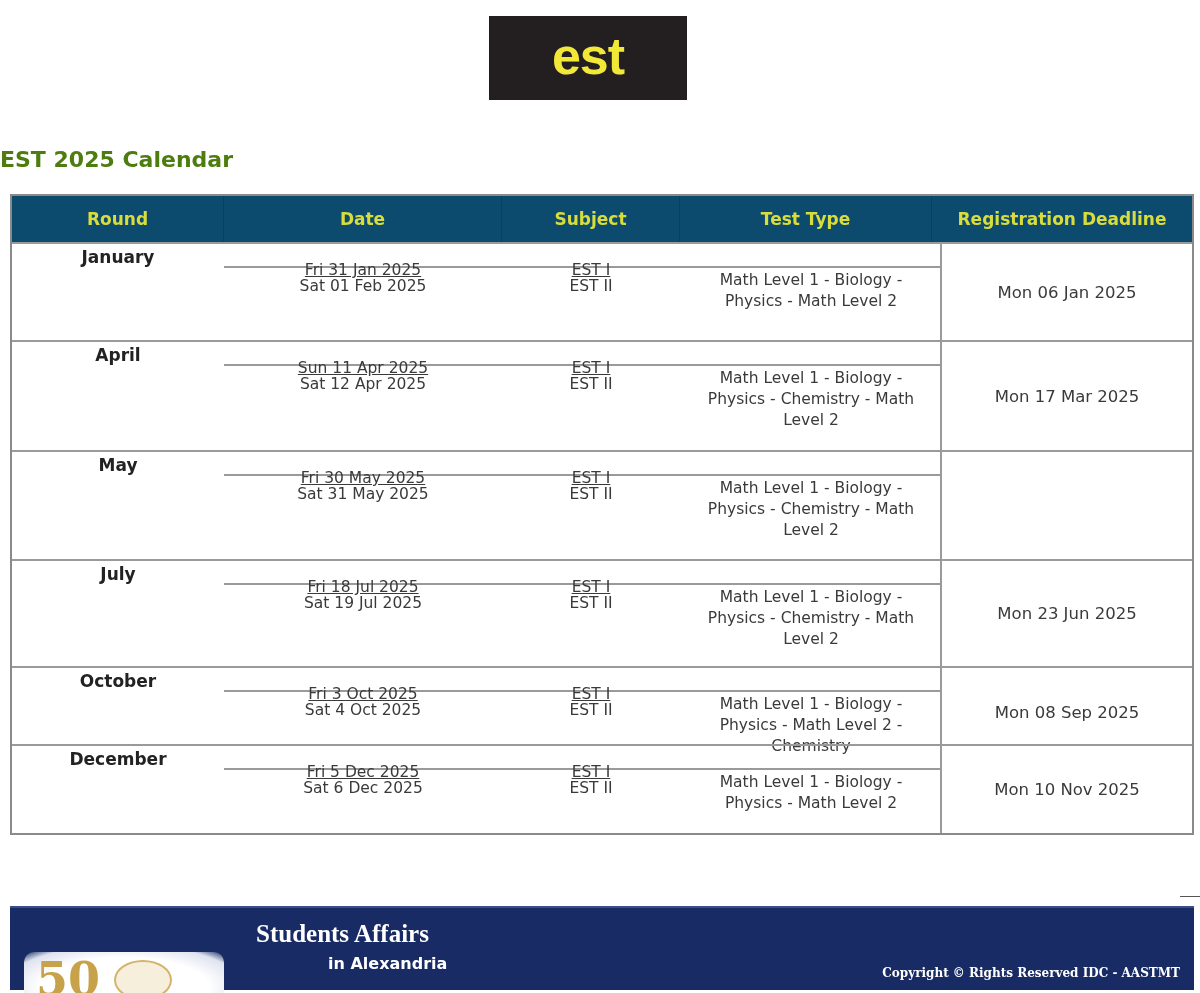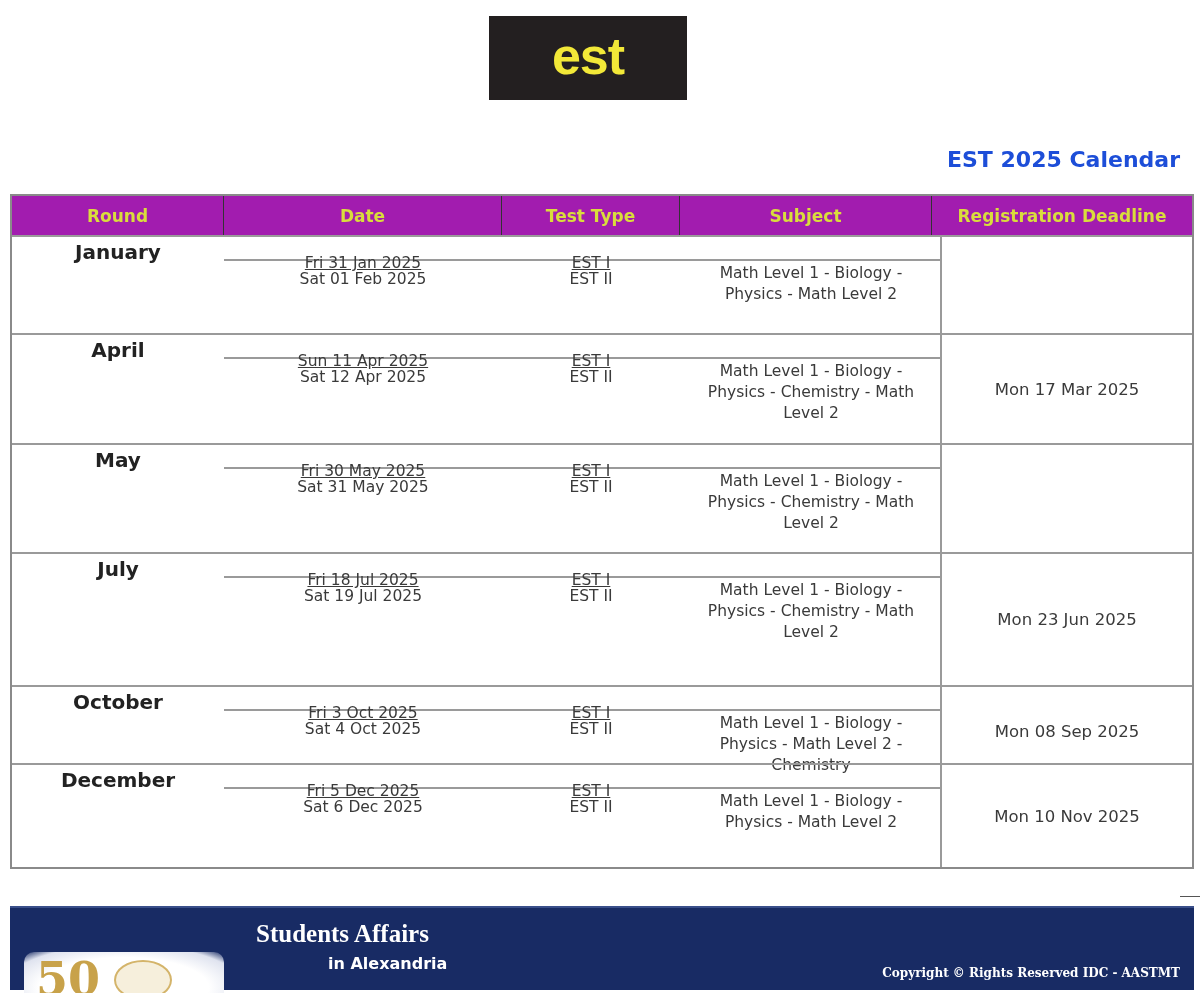--- a/index.html
+++ b/index.html
@@ -9,47 +9,47 @@
     .logo {
       position: absolute; left: 489px; top: 16px; width: 198px; height: 84px;
       background: #231f20; display: flex; align-items: center; justify-content: center;
     }
     .logo span {
       font-family: "Liberation Sans", sans-serif; font-weight: bold; font-size: 52px;
       color: #f2e838; letter-spacing: -1px; line-height: 1; margin-top: -4px;
     }
 
     .title {
-      position: absolute; left: 0; width: 1180px; top: 147px; text-align: right;
-      font-family: "DejaVu Sans", sans-serif; font-weight: bold; font-size: 22px; color: #1d4ed8;
+      position: absolute; left: 0; width: 1180px; top: 147px; text-align: left;
+      font-family: "DejaVu Sans", sans-serif; font-weight: bold; font-size: 22px; color: #4d7c0f;
     }
 
     .cal {
       position: absolute; left: 10px; top: 194px; width: 1184px;
       border: 2px solid #8a8a8a;
     }
     .hdr {
       display: grid; grid-template-columns: 212px 278px 178px 252px 1fr;
-      height: 39px; background: #a21caf;
+      height: 46px; background: #0c4a6e;
     }
     .hdr div {
       color: #d9dd3c; font-weight: bold; font-size: 17px; display: flex;
       align-items: center; justify-content: center; text-align: center; line-height: 20px;
       border-right: 1px solid #333;
     }
     .hdr div:last-child { border-right: none; }
 
     .grp {
       position: relative; display: grid;
       grid-template-columns: 212px 718px 1fr;
       border-top: 2px solid #9a9a9a;
     }
     .grp:first-of-type { border-top: none; }
     .round {
-      font-weight: bold; font-size: 20px; color: #222; text-align: center;
+      font-weight: bold; font-size: 17px; color: #222; text-align: center;
       padding-top: 3px;
     }
     .mid { display: flex; flex-direction: column; border-right: 2px solid #9a9a9a; }
     .r1, .r2 { display: grid; grid-template-columns: 278px 178px 262px; }
     .r1 { height: 24px; border-bottom: 2px solid #9a9a9a; }
     .r1 div, .r2 div { text-align: center; font-size: 15.5px; color: #3a3a3a; }
     .r1 div { padding-top: 17px; text-decoration: underline; }
     .r2 div { padding-top: 8px; line-height: 21px; }
     .r2 .subj { padding: 2px 20px 0 20px; }
     .deadline {
@@ -106,39 +106,40 @@
 <div class="logo">
   <span>est</span>
 </div>
 
 <h1 class="title">EST 2025 Calendar</h1>
 
 <div class="cal">
   <div class="hdr">
     <div>Round</div>
     <div>Date</div>
+    <div>Subject</div>
     <div>Test Type</div>
-    <div>Subject</div>
     <div>Registration Deadline</div>
   </div>
 
   <div class="grp" style="height:98px">
     <div class="round">January</div>
     <div class="mid">
       <div class="r1">
         <div>Fri 31 Jan 2025</div>
         <div>EST I</div>
         <div></div>
       </div>
       <div class="r2">
         <div>Sat 01 Feb 2025</div>
         <div>EST II</div>
         <div class="subj">Math Level 1 - Biology - Physics - Math Level 2</div>
       </div>
     </div>
+    <div class="deadline">Mon 06 Jan 2025</div>
   </div>
 
   <div class="grp" style="height:110px">
     <div class="round">April</div>
     <div class="mid">
       <div class="r1">
         <div>Sun 11 Apr 2025</div>
         <div>EST I</div>
         <div></div>
       </div>
@@ -160,21 +161,21 @@
         <div></div>
       </div>
       <div class="r2">
         <div>Sat 31 May 2025</div>
         <div>EST II</div>
         <div class="subj">Math Level 1 - Biology - Physics - Chemistry - Math Level 2</div>
       </div>
     </div>
   </div>
 
-  <div class="grp" style="height:133px">
+  <div class="grp" style="height:107px">
     <div class="round">July</div>
     <div class="mid">
       <div class="r1">
         <div>Fri 18 Jul 2025</div>
         <div>EST I</div>
         <div></div>
       </div>
       <div class="r2">
         <div>Sat 19 Jul 2025</div>
         <div>EST II</div>
@@ -194,21 +195,21 @@
       </div>
       <div class="r2">
         <div>Sat 4 Oct 2025</div>
         <div>EST II</div>
         <div class="subj">Math Level 1 - Biology - Physics - Math Level 2 - Chemistry</div>
       </div>
     </div>
     <div class="deadline">Mon 08 Sep 2025</div>
   </div>
 
-  <div class="grp" style="height:104px">
+  <div class="grp" style="height:89px">
     <div class="round">December</div>
     <div class="mid">
       <div class="r1">
         <div>Fri 5 Dec 2025</div>
         <div>EST I</div>
         <div></div>
       </div>
       <div class="r2">
         <div>Sat 6 Dec 2025</div>
         <div>EST II</div>

